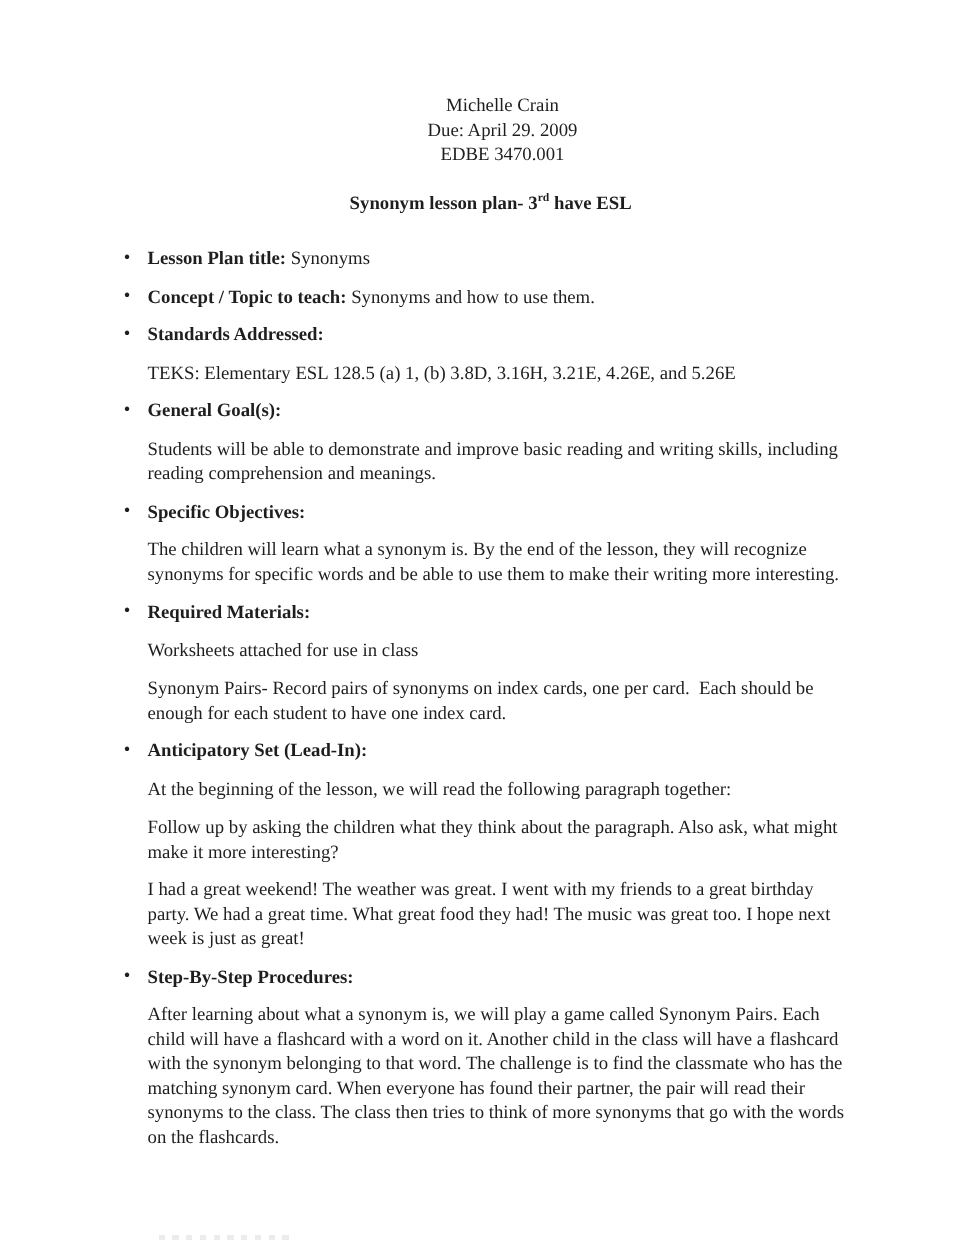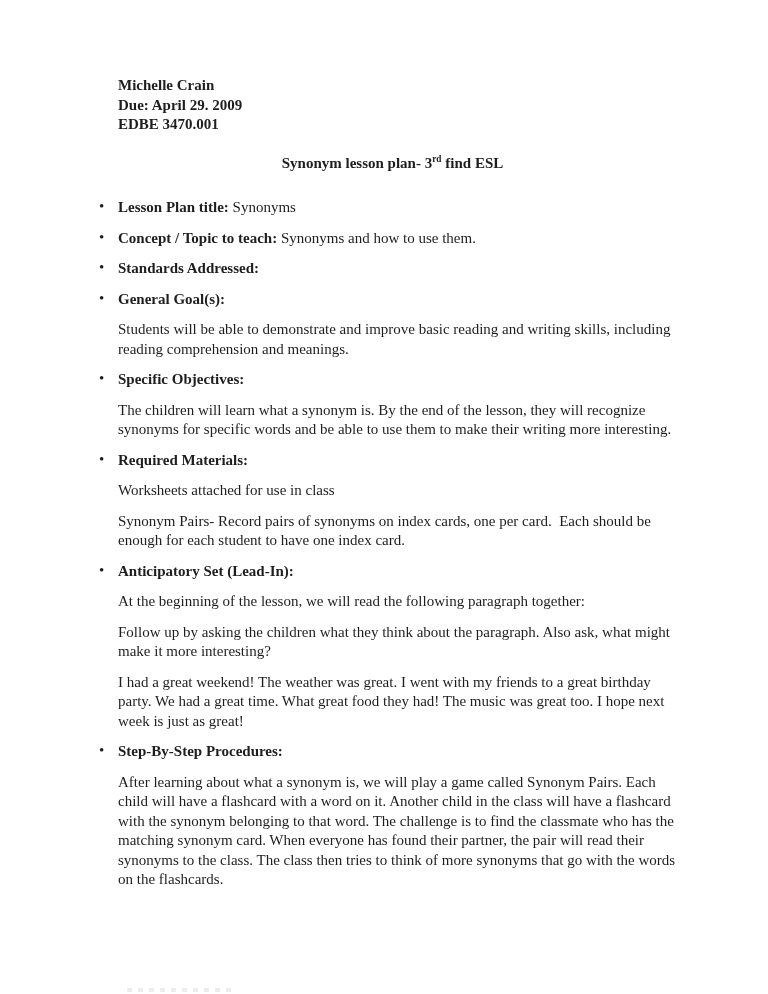--- a/index.html
+++ b/index.html
@@ -14,22 +14,21 @@
     background: #ffffff;
     overflow: hidden;
     font-family: "Liberation Serif", "DejaVu Serif", serif;
     font-size: 15px;
     line-height: 1.3;
     color: #1e1e1e;
     box-sizing: border-box;
   }
   .header-block {
     margin: 76px 82px 0 118px;
-    text-align: left;
-    font-weight: bold;
+    text-align: center;
   }
   .header-block div {
     white-space: nowrap;
   }
   .doc-title {
     margin: 19px 82px 0 99px;
     text-align: center;
     font-weight: bold;
     font-size: 15px;
     line-height: 1.3;
@@ -83,34 +82,35 @@
 <body>
 
 <div class="page">
 
   <div class="header-block">
     <div>Michelle Crain</div>
     <div>Due: April 29. 2009</div>
     <div>EDBE 3470.001</div>
   </div>
 
-  <div class="doc-title"><span>Synonym lesson plan- 3</span><sup>rd</sup><span> find ESL</span></div>
+  <div class="doc-title"><span>Synonym lesson plan- 3</span><sup>rd</sup><span> have ESL</span></div>
 
   <ul class="sections">
 
     <li class="section">
       <p class="heading-line"><b>Lesson Plan title:</b><span> Synonyms</span></p>
     </li>
 
     <li class="section">
       <p class="heading-line"><b>Concept / Topic to teach:</b><span> Synonyms and how to use them.</span></p>
     </li>
 
     <li class="section">
       <p class="heading-line"><b>Standards Addressed:</b><span></span></p>
+      <p class="body-para">TEKS: Elementary ESL 128.5 (a) 1, (b) 3.8D, 3.16H, 3.21E, 4.26E, and 5.26E</p>
     </li>
 
     <li class="section">
       <p class="heading-line"><b>General Goal(s):</b><span></span></p>
       <p class="body-para">Students will be able to demonstrate and improve basic reading and writing skills, including reading comprehension and meanings.</p>
     </li>
 
     <li class="section">
       <p class="heading-line"><b>Specific Objectives:</b><span></span></p>
       <p class="body-para">The children will learn what a synonym is. By the end of the lesson, they will recognize synonyms for specific words and be able to use them to make their writing more interesting.</p>

